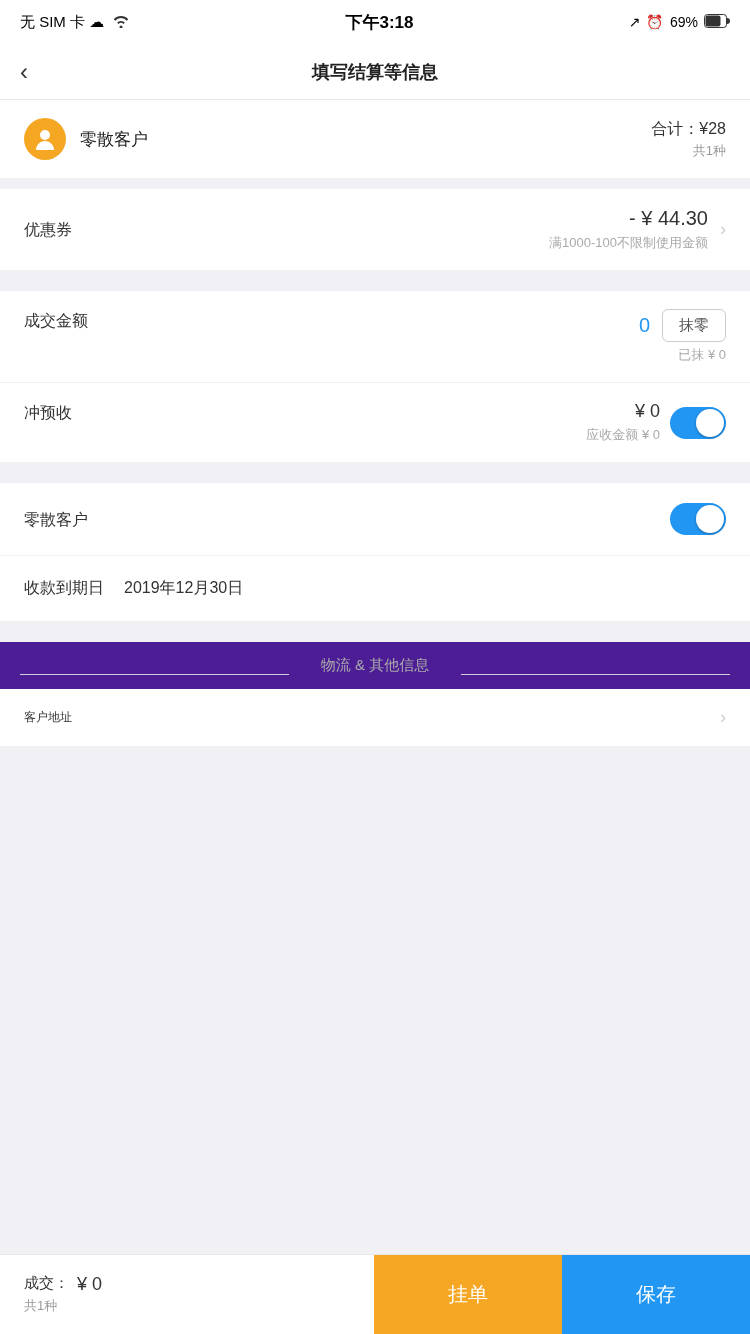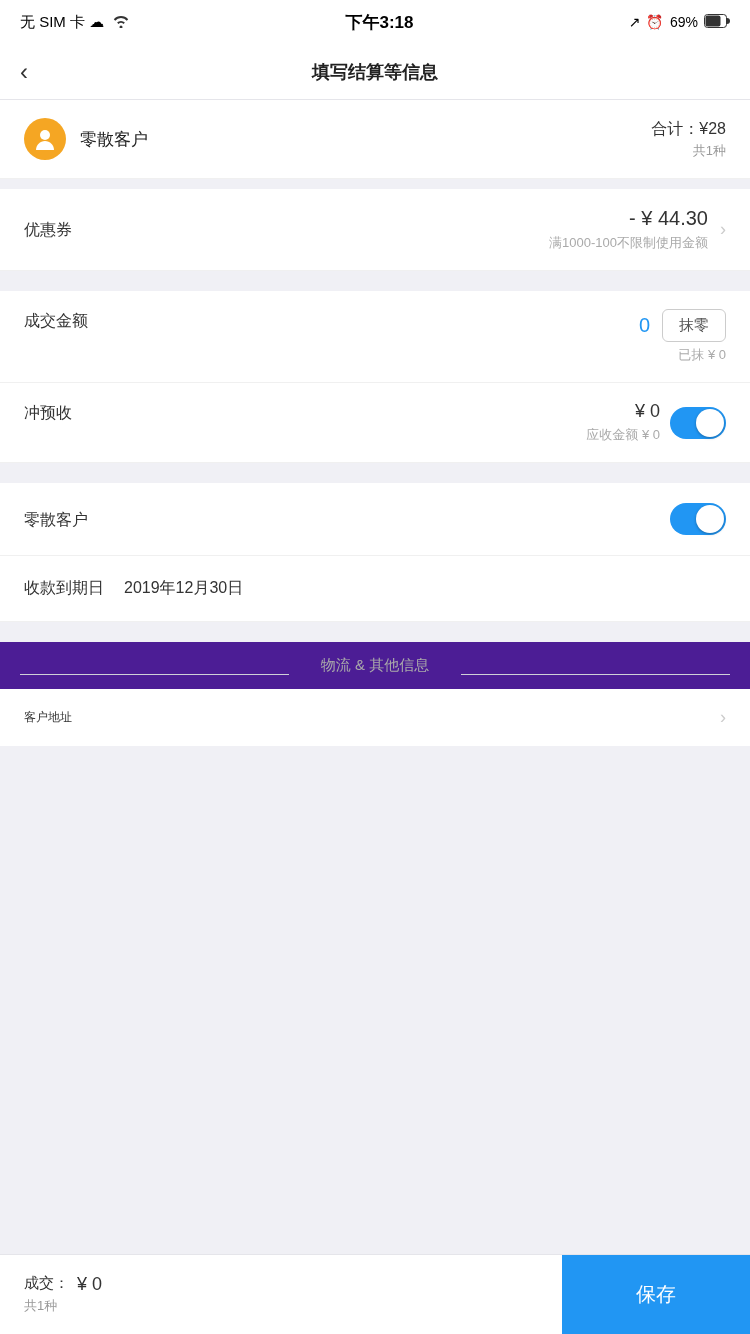--- a/index.html
+++ b/index.html
@@ -476,16 +476,19 @@
 </div>
 
 <div class="bottom-bar">
   <div class="bottom-info">
     <div class="bottom-deal">
       <span>成交：</span>
       <span class="bottom-deal-amount">¥ 0</span>
     </div>
     <div class="bottom-count">共1种</div>
   </div>
+  <div class="btn-pending">
+    <span>挂单</span>
+  </div>
   <div class="btn-save">
     <span>保存</span>
   </div>
 </div>
 
 </body></html>

